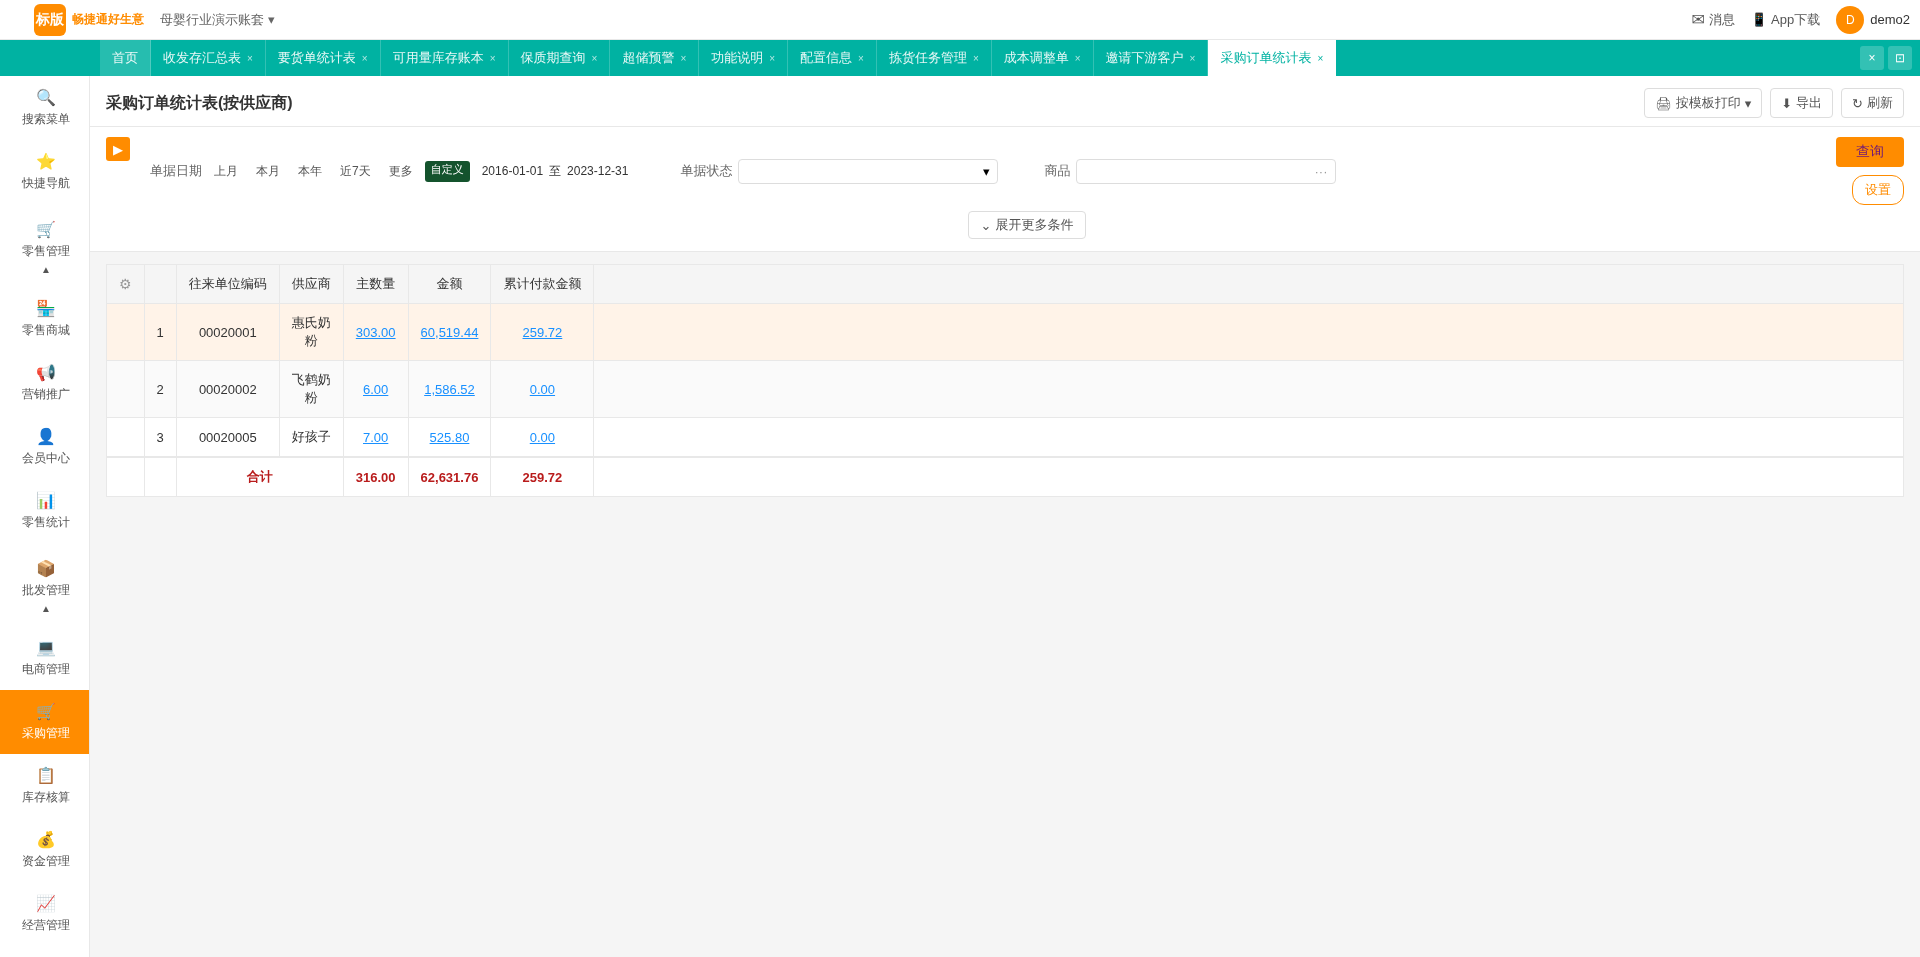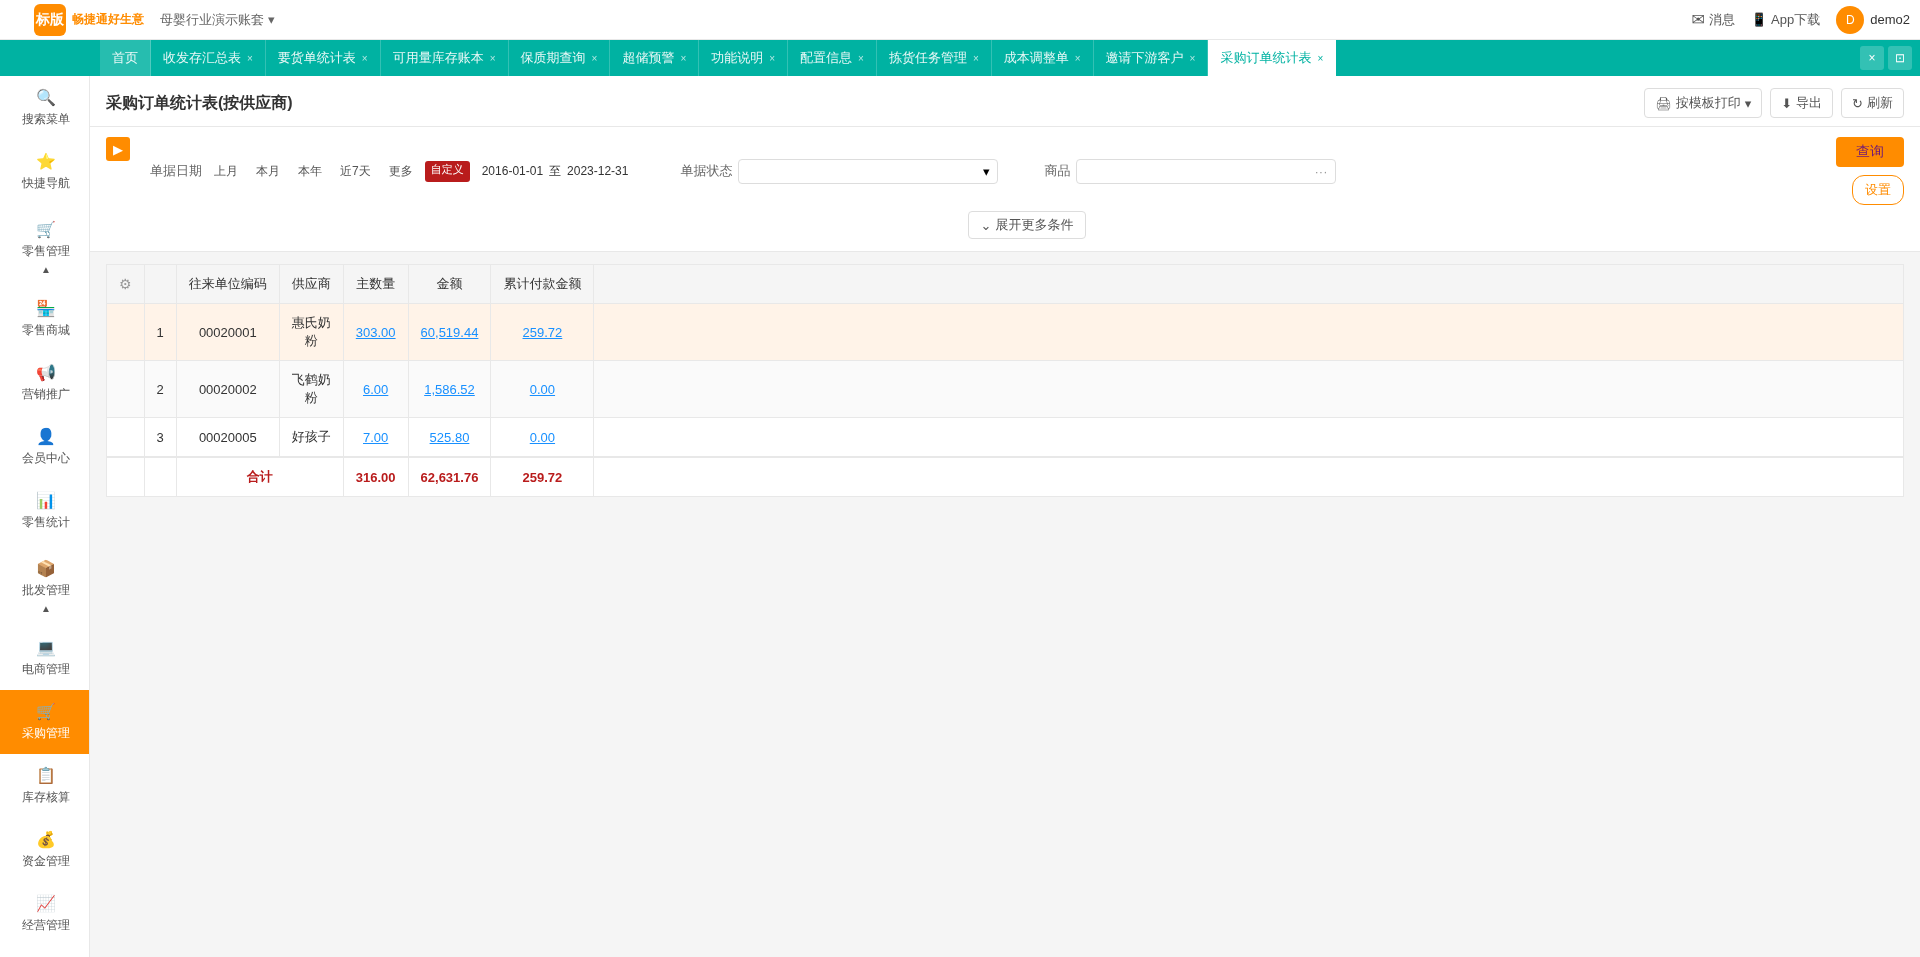--- a/index.html
+++ b/index.html
@@ -46,21 +46,21 @@
     .btn-export { display: flex; align-items: center; gap: 4px; padding: 5px 10px; border: 1px solid #ddd; border-radius: 4px; background: #fff; cursor: pointer; font-size: 13px; color: #555; }
     .btn-refresh { display: flex; align-items: center; gap: 4px; padding: 5px 10px; border: 1px solid #ddd; border-radius: 4px; background: #fff; cursor: pointer; font-size: 13px; color: #555; }
 
     
     .filter-area { background: #fff; padding: 10px 16px; border-bottom: 1px solid #e8e8e8; }
     .filter-row { display: flex; align-items: center; gap: 12px; flex-wrap: wrap; }
     .filter-item { display: flex; align-items: center; gap: 6px; }
     .filter-label { color: #666; font-size: 13px; white-space: nowrap; }
     .date-shortcuts { display: flex; gap: 6px; }
     .date-shortcut { color: #555; font-size: 12px; cursor: pointer; padding: 2px 6px; border-radius: 3px; }
-    .date-range-tag { background: #b91c1c; color: white; font-size: 11px; padding: 1px 6px; border-radius: 3px; }
+    .date-range-tag { background: #14532d; color: white; font-size: 11px; padding: 1px 6px; border-radius: 3px; }
     .date-range-text { color: #333; font-size: 12px; }
     .filter-select { display: flex; align-items: center; gap: 4px; min-width: 200px; border: 1px solid #ddd; border-radius: 4px; padding: 4px 8px; background: #fff; cursor: pointer; }
     .filter-select-text { flex: 1; color: #999; font-size: 13px; }
     .filter-input { display: flex; align-items: center; gap: 4px; border: 1px solid #ddd; border-radius: 4px; padding: 4px 8px; background: #fff; min-width: 200px; }
     .filter-input input { border: none; outline: none; color: #333; font-size: 13px; flex: 1; width: 100%; background: transparent; }
     .btn-query { background: #ff8c00; color: #701a75; border: none; border-radius: 4px; padding: 6px 20px; font-size: 14px; cursor: pointer; font-weight: 500; }
     .btn-settings { background: #fff; color: #ff8c00; border: 1px solid #ff8c00; border-radius: 12px; padding: 5px 12px; font-size: 13px; cursor: pointer; margin-top: 4px; }
     .filter-right { display: flex; flex-direction: column; align-items: flex-end; gap: 4px; margin-left: auto; }
     .expand-row { display: flex; justify-content: center; padding: 6px 0 2px; }
     .filter-toggle-btn { display: flex; align-items: center; gap: 4px; color: #555; font-size: 13px; cursor: pointer; padding: 4px 12px; border: 1px solid #ddd; border-radius: 4px; background: #fff; }

